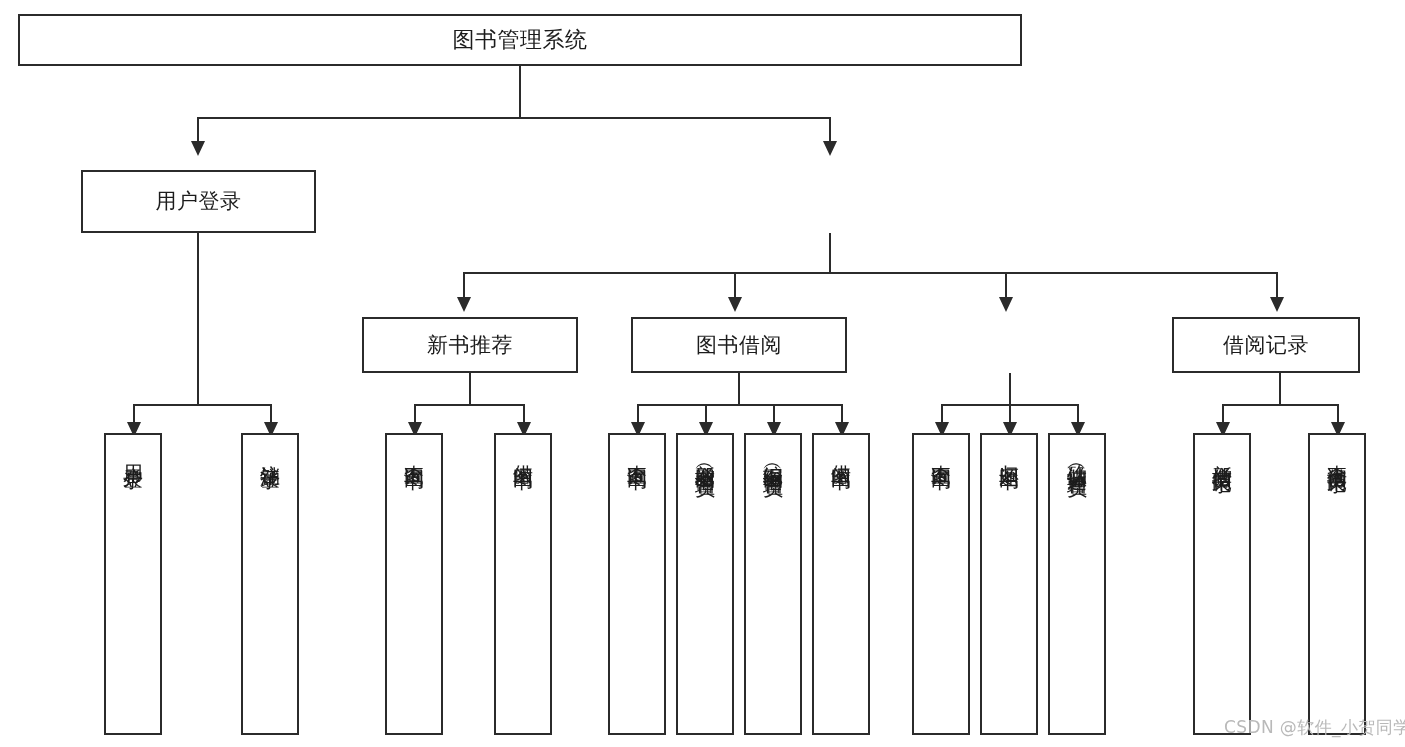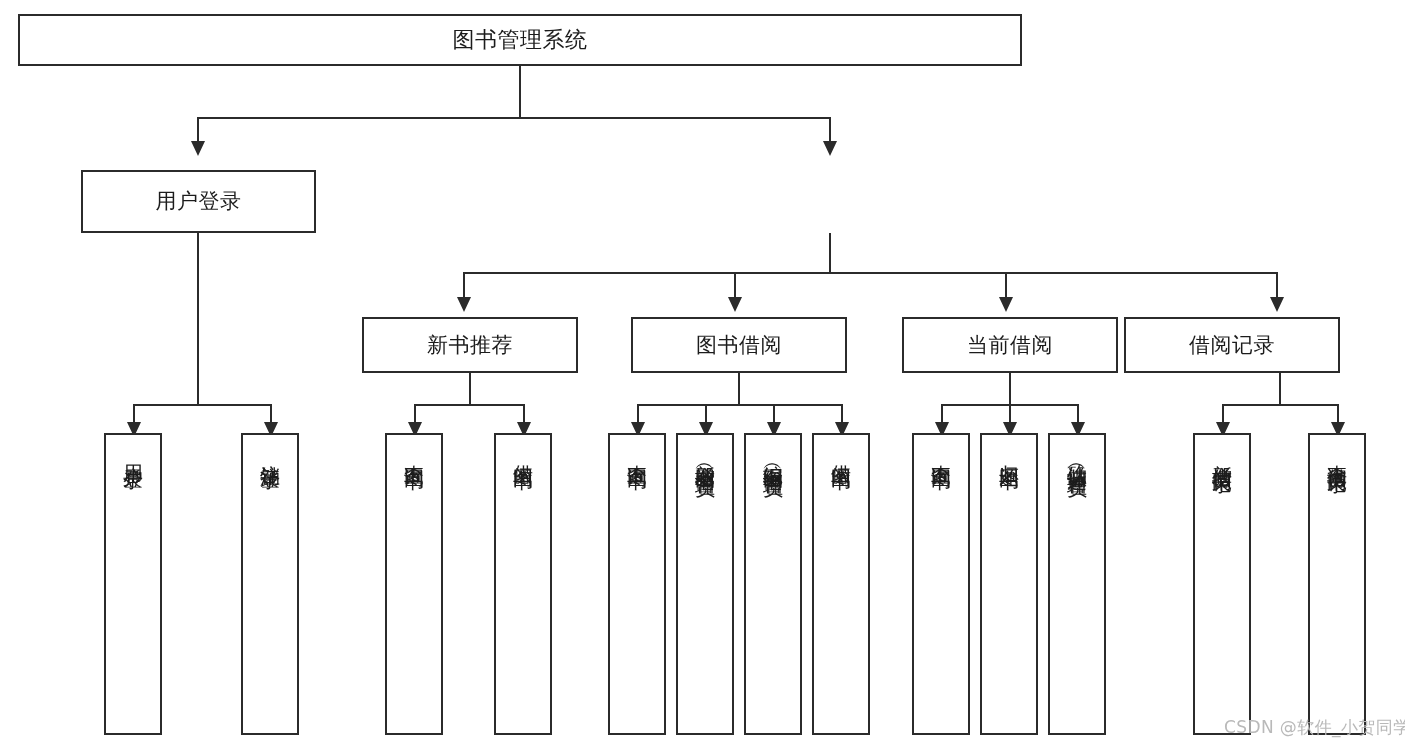--- a/index.html
+++ b/index.html
@@ -115,24 +115,21 @@
   <div class="arw" style="left:999px;top:297px;"></div>
   <div class="ln v" style="left:1276px;top:272px;height:27px;"></div>
   <div class="arw" style="left:1270px;top:297px;"></div>
 
   <div class="node h" style="left:631px;top:317px;width:216px;height:56px;">
     <span class="lbl">图书借阅</span>
   </div>
   <div class="node h" style="left:362px;top:317px;width:216px;height:56px;">
     <span class="lbl">新书推荐</span>
   </div>
-  <div class="node h" style="left:902px;top:317px;width:216px;height:56px;">
-    <span class="lbl">当前借阅</span>
-  </div>
-  <div class="node h" style="left:1124px;top:317px;width:216px;height:56px;">
+  <div class="node h" style="left:1172px;top:317px;width:188px;height:56px;">
     <span class="lbl">借阅记录</span>
   </div>
 
   <div class="ln v" style="left:469px;top:373px;height:33px;"></div>
   <div class="ln h" style="left:414px;top:404px;width:111px;"></div>
   <div class="ln v" style="left:414px;top:404px;height:21px;"></div>
   <div class="arw" style="left:408px;top:422px;"></div>
   <div class="ln v" style="left:523px;top:404px;height:21px;"></div>
   <div class="arw" style="left:517px;top:422px;"></div>
 

